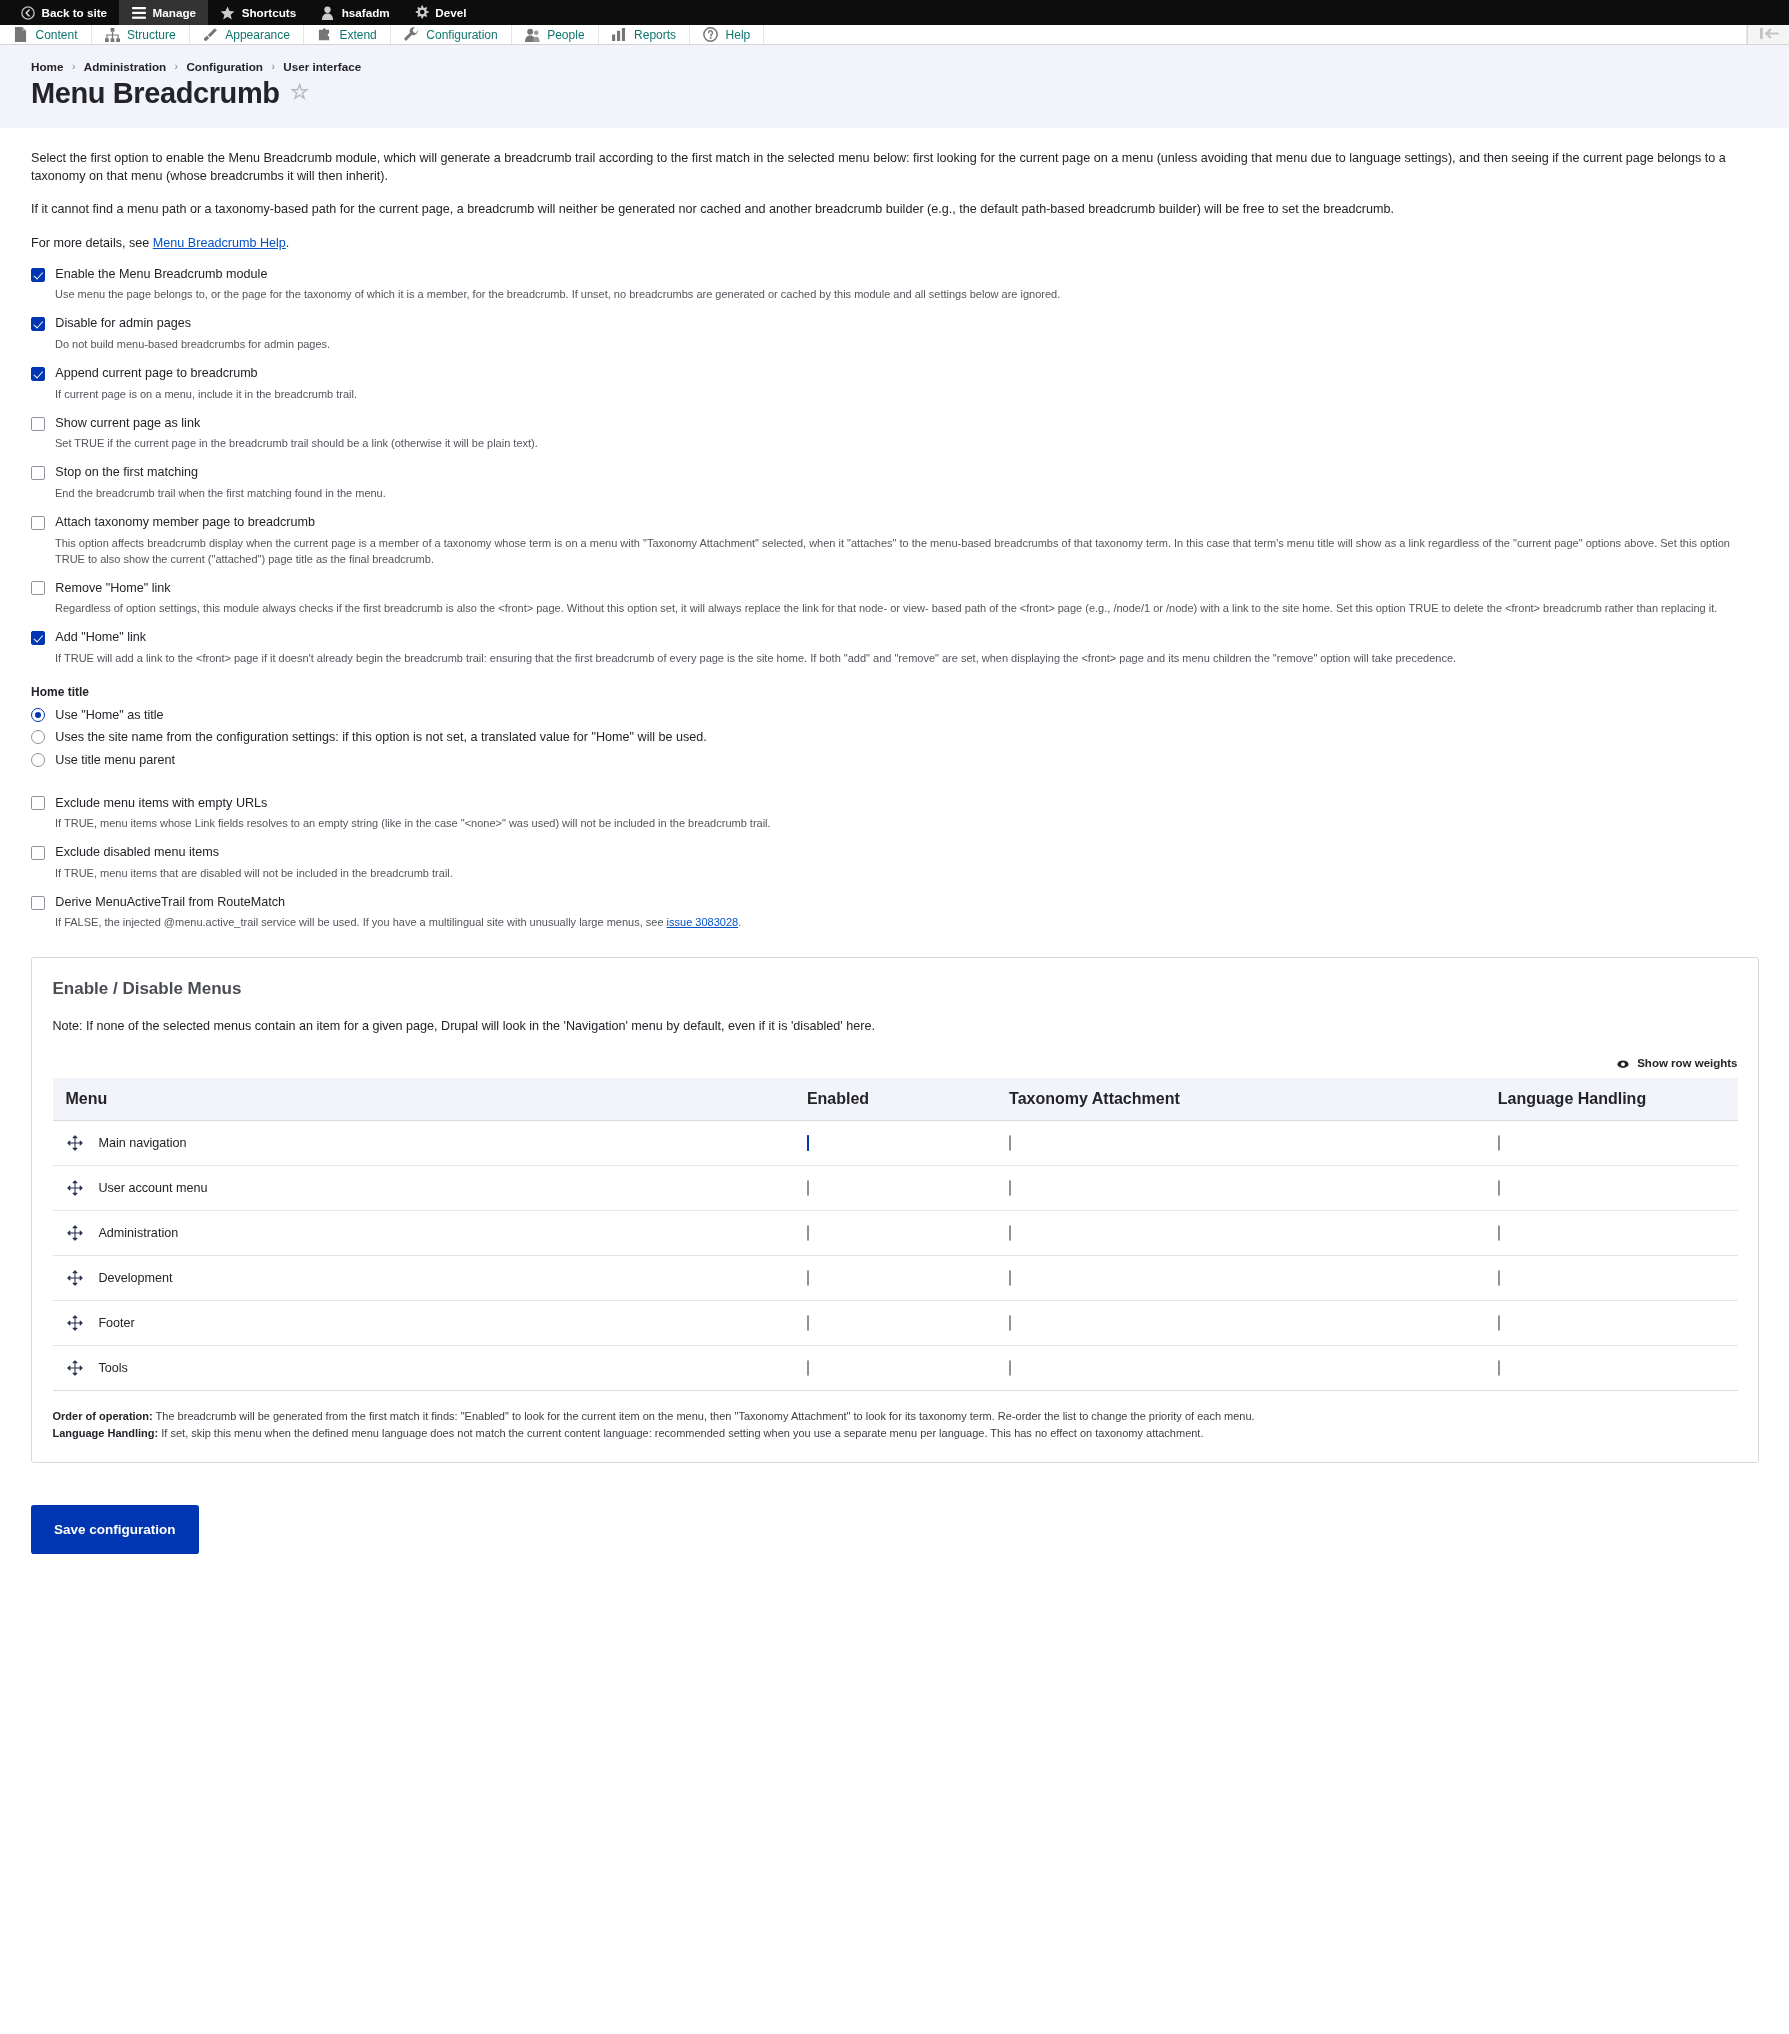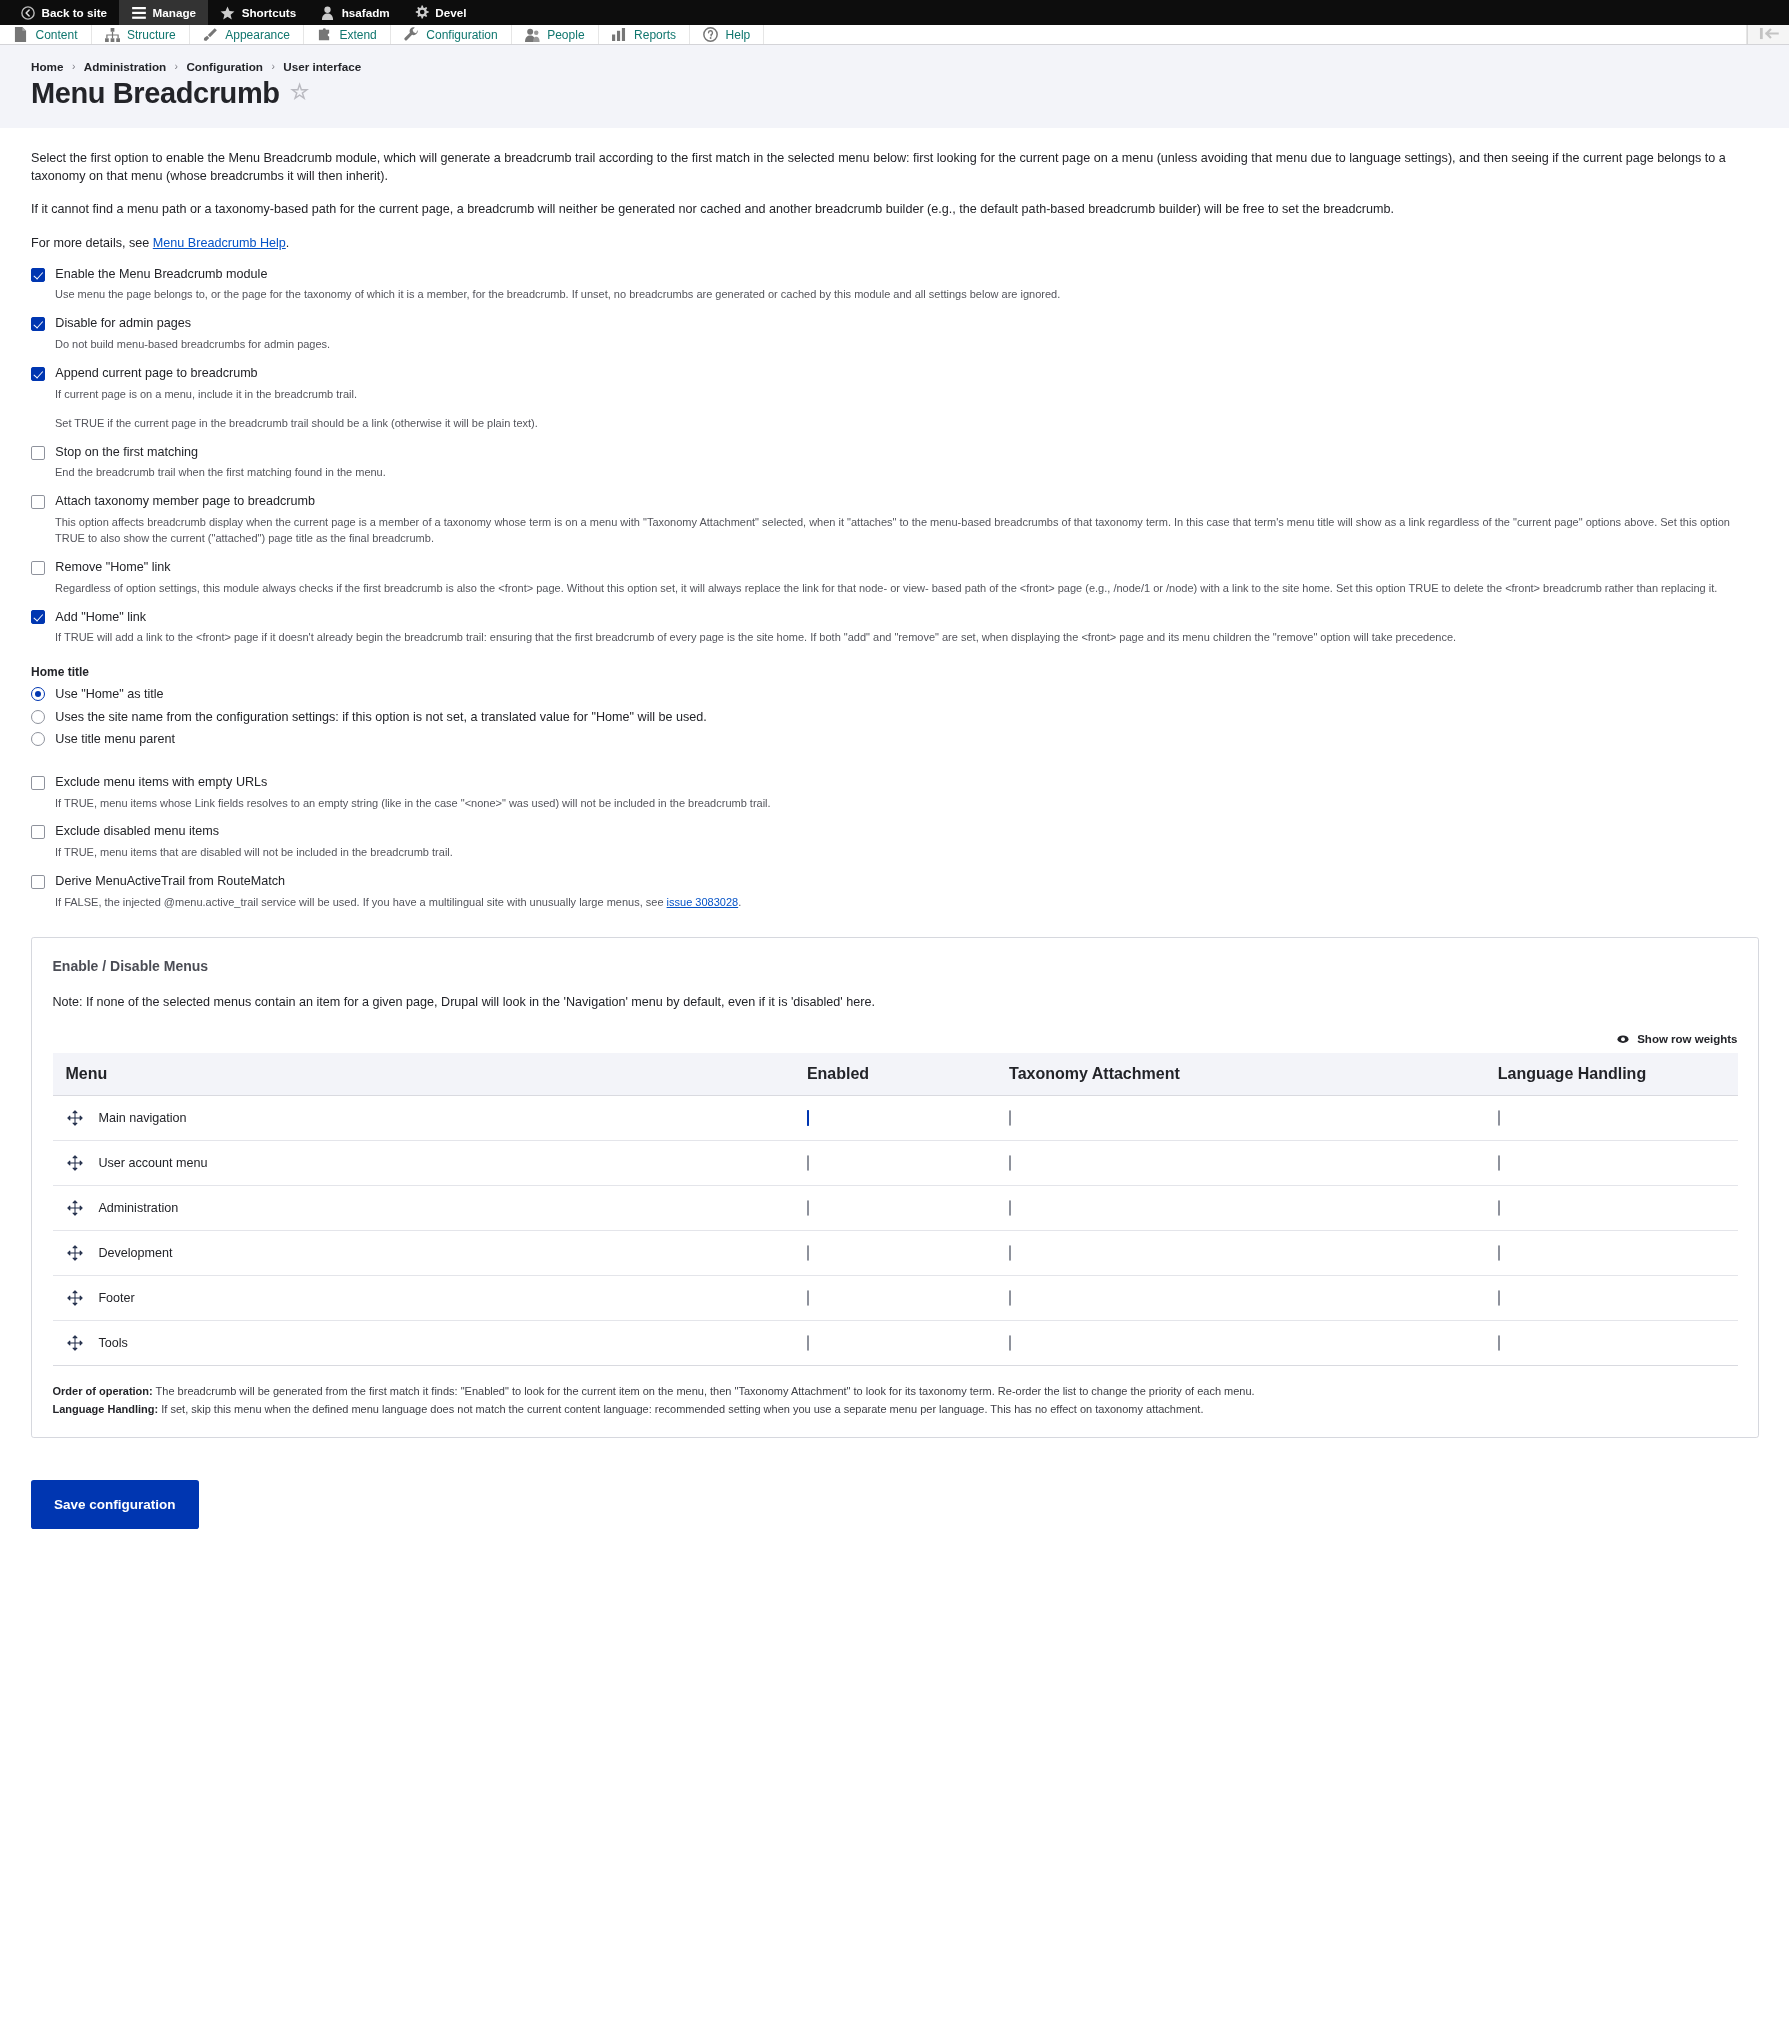--- a/index.html
+++ b/index.html
@@ -132,21 +132,21 @@
   .radio-label { font-size: 12.6px; }
 
   
   .fieldset {
     border: 0.9px solid #d6d8de;
     border-radius: 2.8px;
     margin: 26px 0 0 0;
     padding: 20.5px 20.5px 18.6px 20.5px;
     background: #fff;
   }
-  .fieldset-legend { font-size: 14px; font-weight: bold; color: #4b4d55; margin: 0 0 20.5px 0; }
+  .fieldset-legend { font-size: 17px; font-weight: bold; color: #4b4d55; margin: 0 0 20.5px 0; }
   .fieldset-note { font-size: 12.6px; margin: 0 0 24px 0; }
 
   .row-weights {
     text-align: right;
     font-size: 11.5px;
     font-weight: bold;
     margin-bottom: 7.5px;
     color: #232429;
   }
   .row-weights .eye { margin-right: 4.7px; display: inline-block; vertical-align: -0.9px; }
@@ -378,20 +378,24 @@
   <div class="form-item">
     <div class="cb-row">
       <span class="cb checked"></span>
       <span class="cb-label">Append current page to breadcrumb</span>
     </div>
     <div class="desc">If current page is on a menu, include it in the breadcrumb trail.</div>
   </div>
 
   
   <div class="form-item">
+    <div class="cb-row">
+      <span class="cb"></span>
+      <span class="cb-label">Show current page as link</span>
+    </div>
     <div class="desc">Set TRUE if the current page in the breadcrumb trail should be a link (otherwise it will be plain text).</div>
   </div>
 
   
   <div class="form-item">
     <div class="cb-row">
       <span class="cb"></span>
       <span class="cb-label">Stop on the first matching</span>
     </div>
     <div class="desc">End the breadcrumb trail when the first matching found in the menu.</div>

